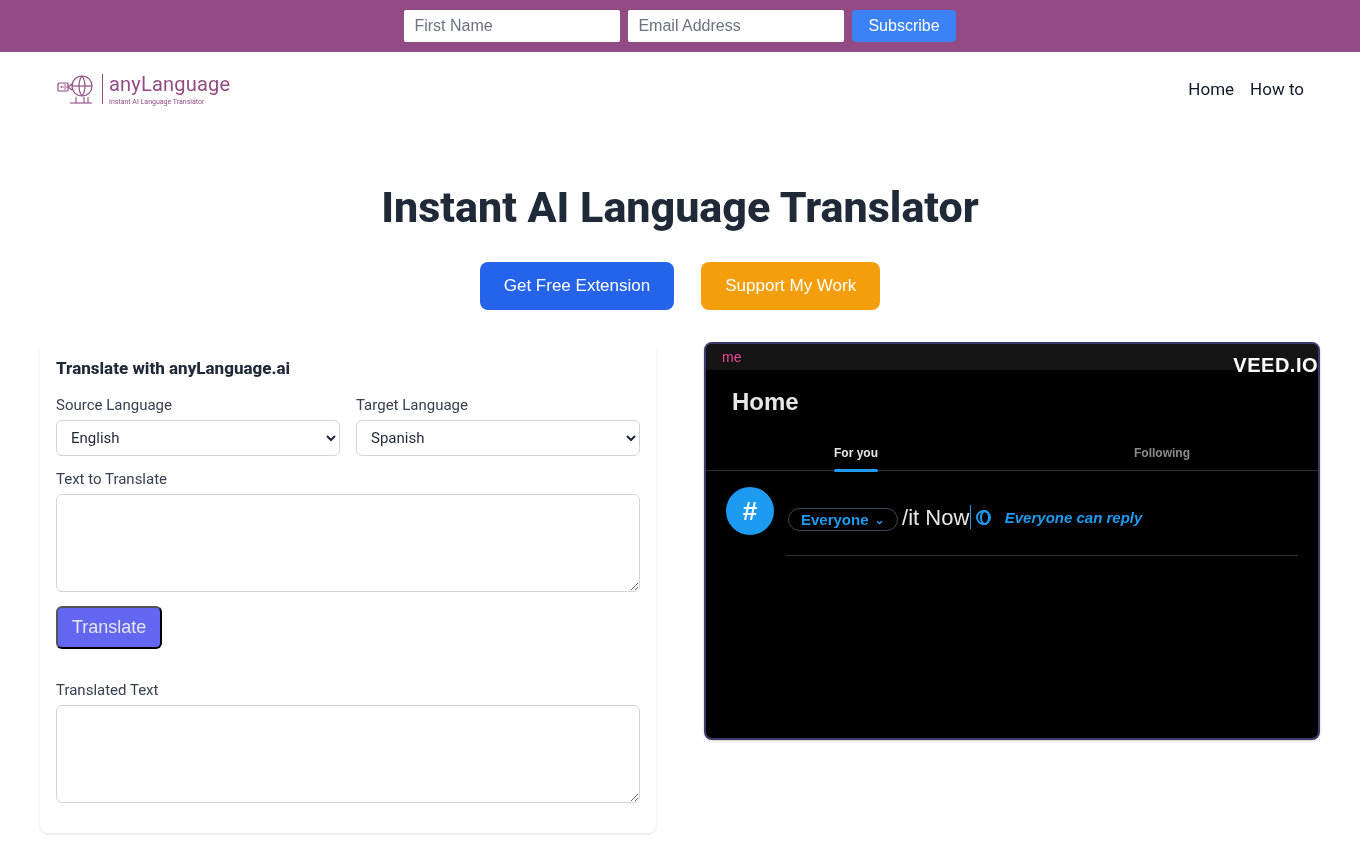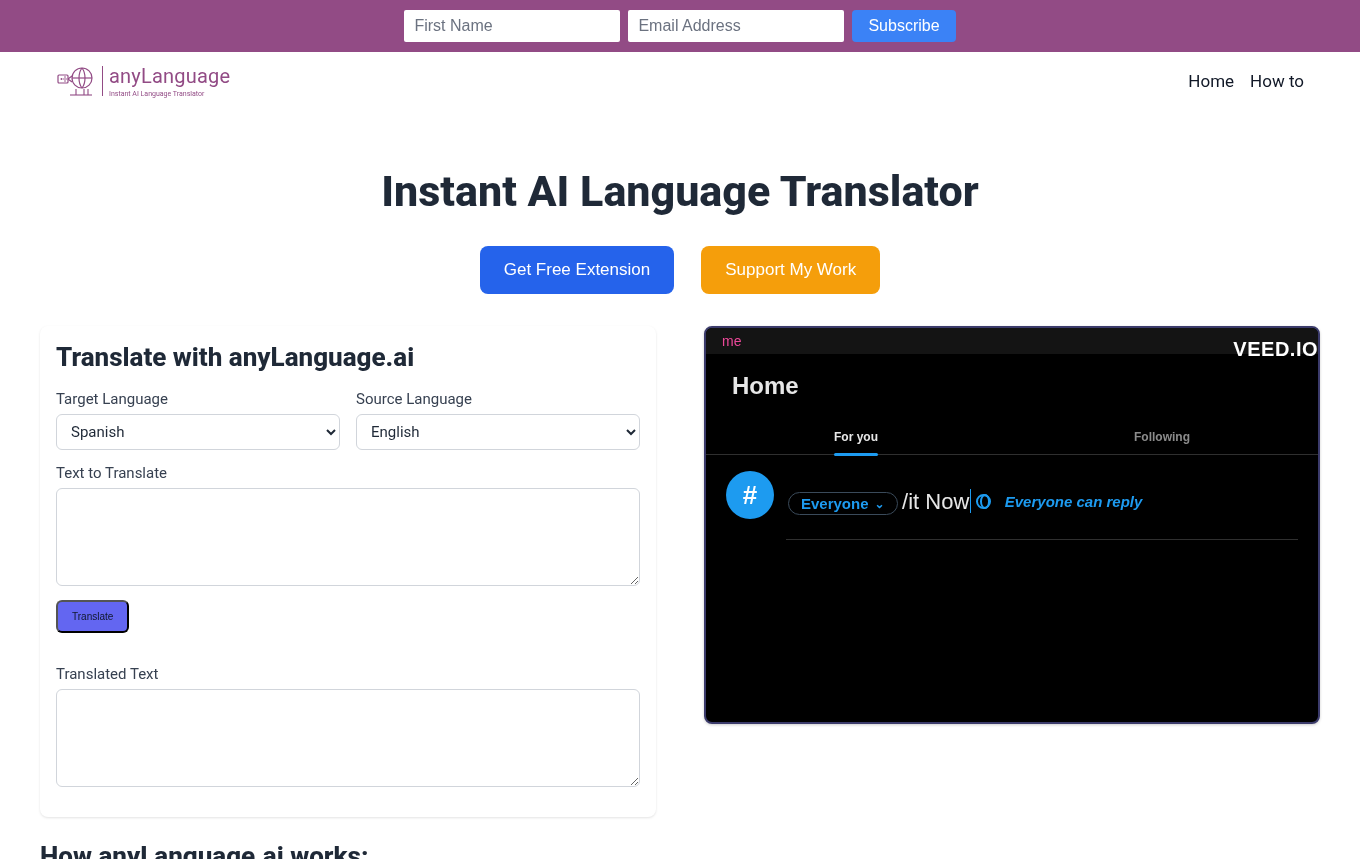--- a/index.html
+++ b/index.html
@@ -34,21 +34,21 @@
       border-radius: 4px;
       font-size: 16px;
       cursor: pointer;
     }
 
     
     .header {
       display: flex;
       justify-content: space-between;
       align-items: center;
-      padding: 12px 56px;
+      padding: 20px 56px;
     }
     .logo {
       display: flex;
       align-items: center;
       gap: 2px;
       color: #924b85;
     }
     .logo-icon {
       width: 40px;
       height: 32px;
@@ -74,34 +74,34 @@
       display: inline-block;
       padding: 14px 24px;
       border: none;
       border-radius: 8px;
       font-size: 17px;
       cursor: pointer;
       color: #fff;
     }
     .btn-primary { background: #2563eb; }
     .btn-warning { background: #f59e0b; }
-    .btn-indigo { background: #6366f1; color: #0f172a; padding: 9px 14px; border-radius: 6px; font-size: 10px; }
+    .btn-indigo { background: #6366f1; color: #e5e5e5; padding: 9px 14px; border-radius: 6px; font-size: 18px; }
 
     
     .main { display: flex; gap: 48px; padding: 32px 40px 0 40px; align-items: flex-start; }
     .card {
       background: #fff;
       border-radius: 8px;
       box-shadow: 0 1px 3px rgba(0,0,0,0.08), 0 1px 2px rgba(0,0,0,0.04);
       padding: 16px;
       flex: 1;
       min-width: 616px;
       max-width: 616px;
     }
-    .card h2 { font-size: 26px; font-weight: 800; margin-bottom: 18px; }
+    .card h2 { font-size: 17px; font-weight: 800; margin-bottom: 18px; }
     .lang-row { display: flex; gap: 16px; }
     .field { display: flex; flex-direction: column; flex: 1; margin-bottom: 14px; }
     .field label { font-size: 15px; color: #374151; margin-bottom: 6px; }
     .field select, .field textarea {
       width: 100%;
       border: 1px solid #d1d5db;
       border-radius: 6px;
       background: #fff;
       font-size: 15px;
       color: #1f2937;
@@ -271,29 +271,29 @@
   </div>
 </div>
 
 <div class="main">
 
   <div class="card">
     <h2>Translate with anyLanguage.ai</h2>
 
     <div class="lang-row">
       <div class="field">
+        <label>Source Language</label>
+        <select>
+          <option>English</option>
+        </select>
+      </div>
+      <div class="field">
         <label>Target Language</label>
         <select>
           <option>Spanish</option>
-        </select>
-      </div>
-      <div class="field">
-        <label>Source Language</label>
-        <select>
-          <option>English</option>
         </select>
       </div>
     </div>
 
     <div class="field">
       <label>Text to Translate</label>
       <textarea style=""></textarea>
     </div>
 
     <button class="btn-indigo">Translate</button>

